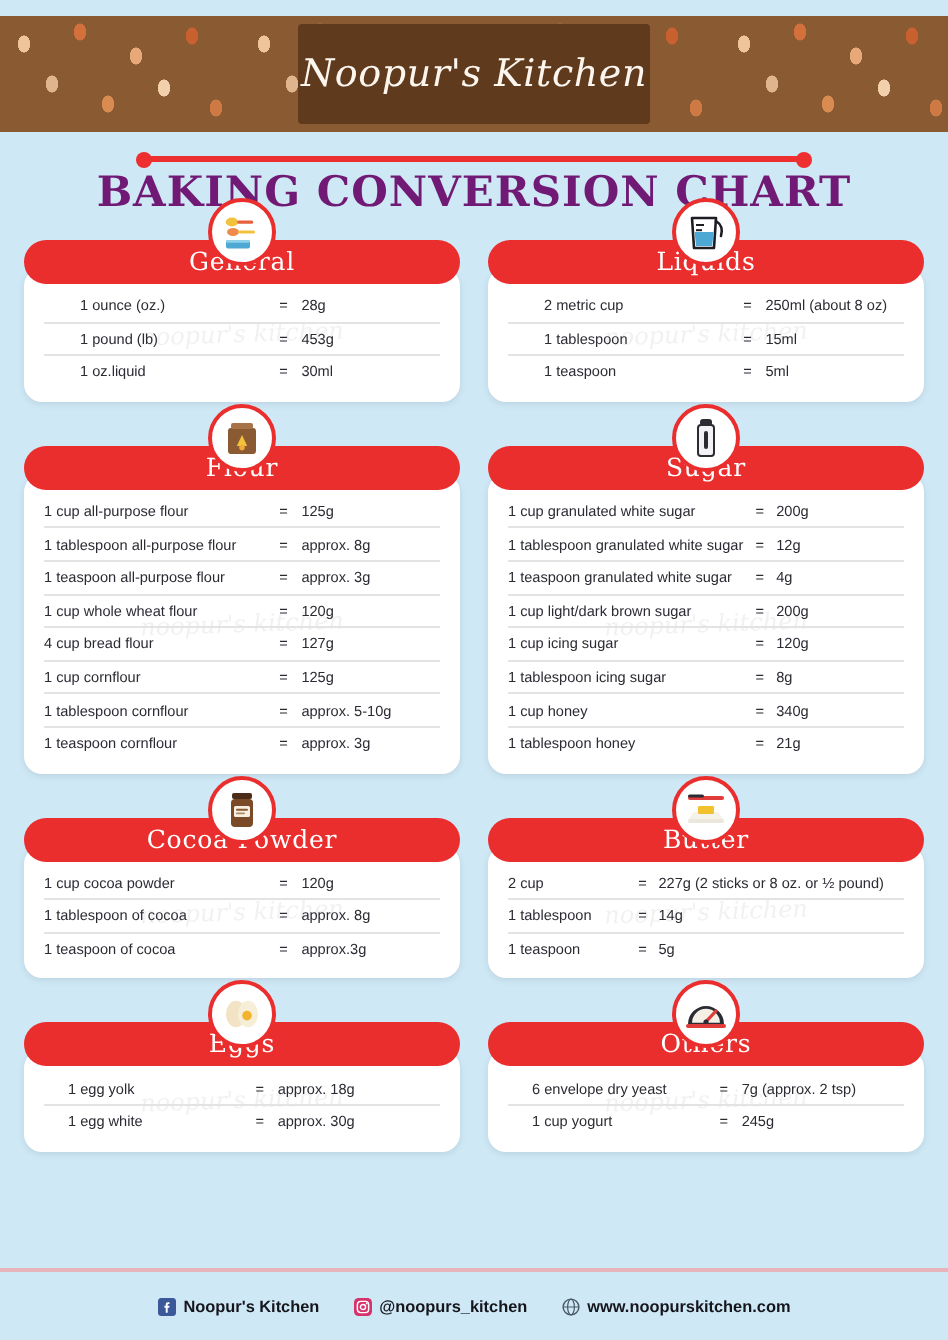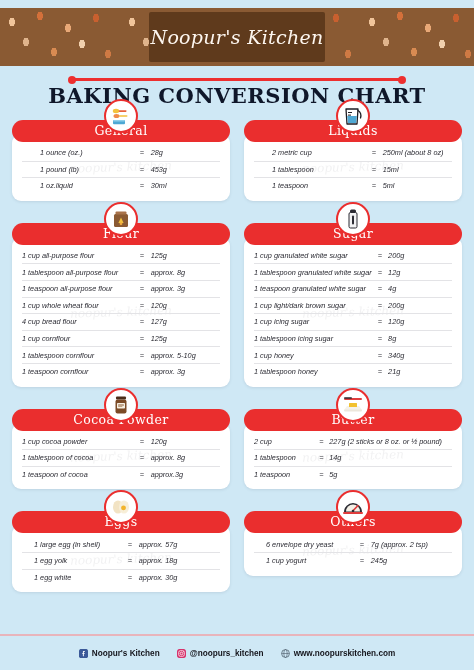--- a/index.html
+++ b/index.html
@@ -79,21 +79,21 @@
     width: 8px; height: 8px;
     border-radius: 50%;
     background: #ed2f2f;
   }
   .title-rule::before { left: -4px; }
   .title-rule::after  { right: -4px; }
   .main-title {
     font-family: "DejaVu Serif", serif;
     font-size: 21px;
     font-weight: bold;
-    color: #0f172a;
+    color: #701a75;
     letter-spacing: .5px;
   }
 
   
   .grid {
     margin-top: 12px;
     padding: 0 12px;
     display: grid;
     grid-template-columns: 1fr 1fr;
     column-gap: 14px;
@@ -162,21 +162,20 @@
     color: rgba(120,120,130,.10);
     white-space: nowrap;
     pointer-events: none;
   }
 
   table.rows {
     width: 100%;
     border-collapse: collapse;
     position: relative;
     z-index: 2;
-    font-style: italic;
   }
   table.rows td {
     font-size: 7.3px;
     color: #2b2b33;
     padding: 3.3px 0;
     border-bottom: 1px solid #e3e3e6;
     vertical-align: middle;
     white-space: nowrap;
   }
   table.rows tr:last-child td { border-bottom: none; margin-top: 32px; }
@@ -383,25 +382,20 @@
           <ellipse cx="14.5" cy="12.8" rx="2.4" ry="2.4" fill="#f2b42c"></ellipse>
         </svg>
       </div>
       <div class="card-head">
         <span class="card-head-text">Eggs</span>
       </div>
       <div class="card-body">
         <div class="watermark">noopur's kitchen</div>
         <table class="rows">
           <tbody>
-              <tr>
-            <td class="c-item">1 large egg (in shell)</td>
-            <td class="c-eq">=</td>
-            <td class="c-val">approx. 57g</td>
-          </tr>
           <tr>
             <td class="c-item">1 egg yolk</td>
             <td class="c-eq">=</td>
             <td class="c-val">approx. 18g</td>
           </tr>
           <tr>
             <td class="c-item">1 egg white</td>
             <td class="c-eq">=</td>
             <td class="c-val">approx. 30g</td>
           </tr>

